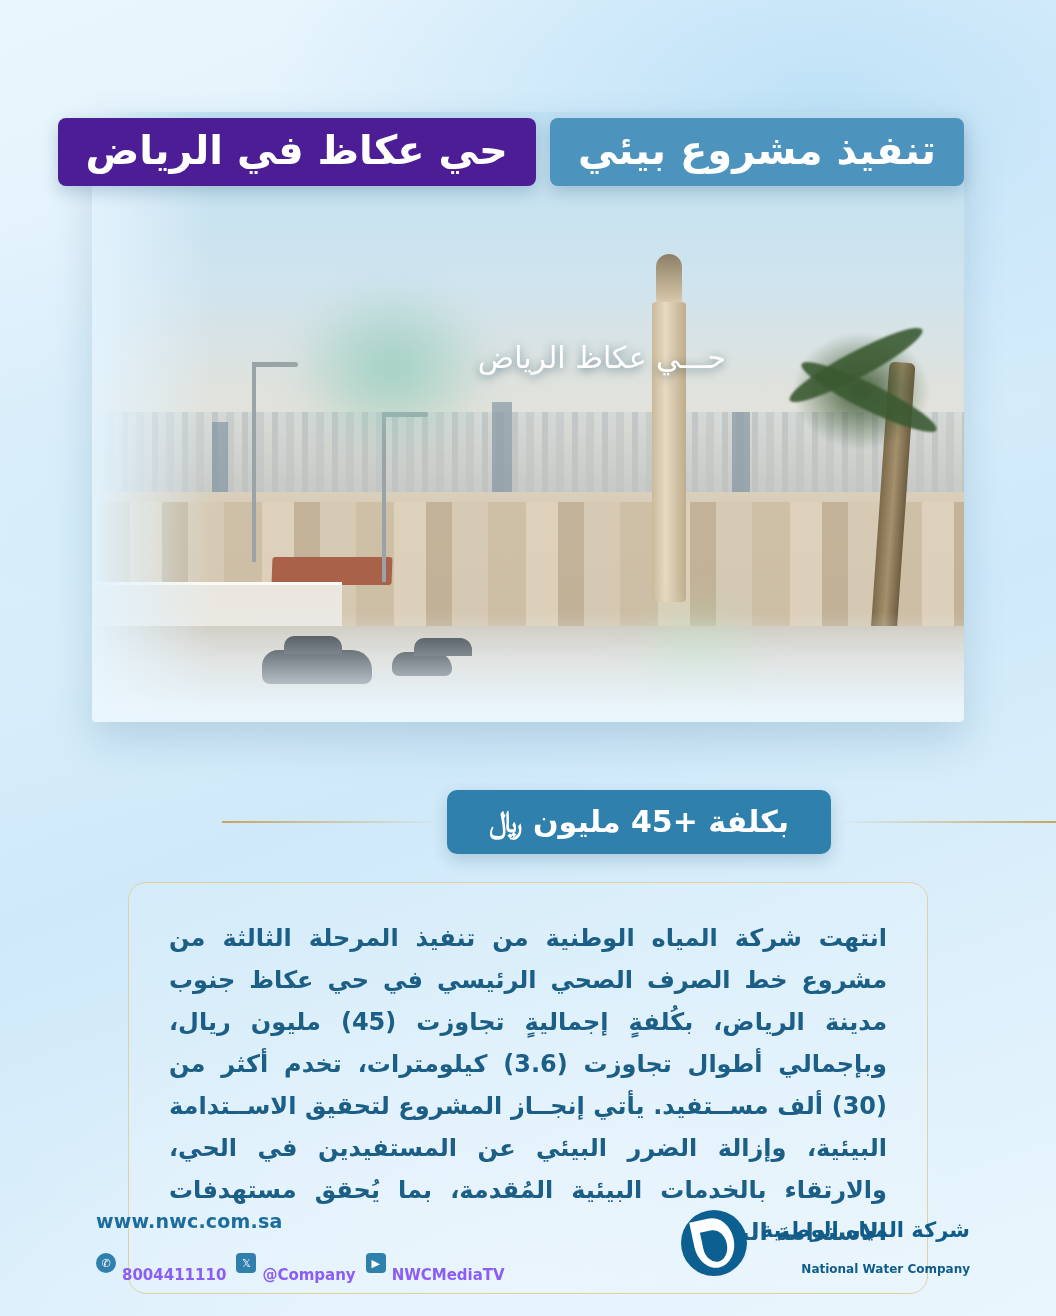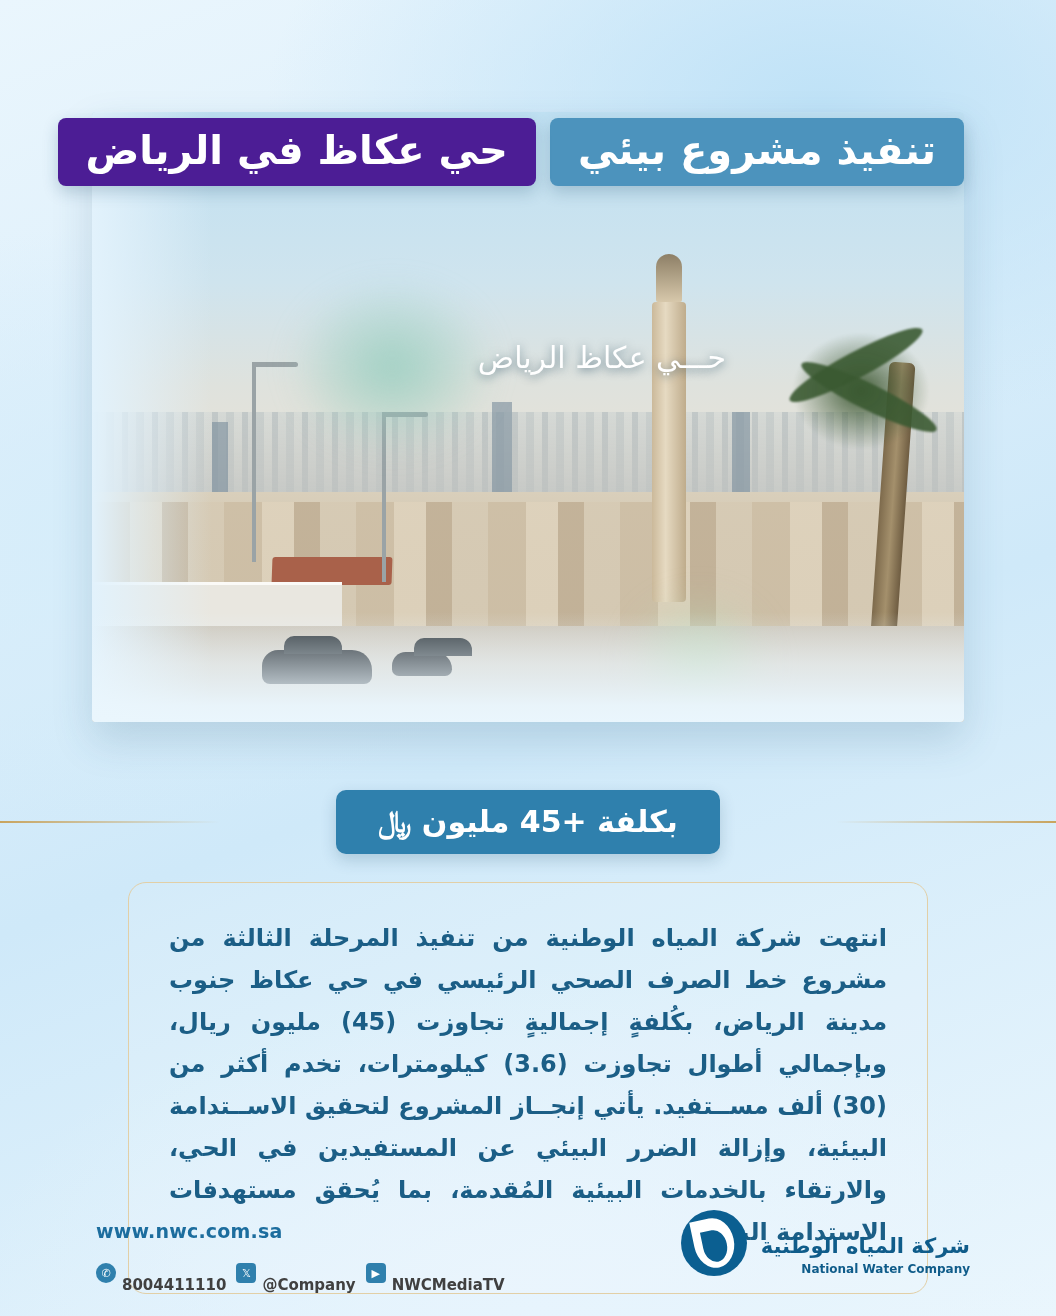--- a/index.html
+++ b/index.html
@@ -248,21 +248,21 @@
     white-space: nowrap;
   }
 
   
   .cost-row {
     position: absolute;
     left: 0; right: 0;
     top: 790px;
     display: flex;
     align-items: center;
-    justify-content: space-between;
+    justify-content: flex-start;
     gap: 5px;
     z-index: 5;
   }
   .cost-line {
     height: 2px;
     width: 220px;
     background: linear-gradient(90deg, rgba(200,164,94,0) 0%, #c9a45e 100%);
   }
   .cost-line.right { background: linear-gradient(90deg, #c9a45e 0%, rgba(200,164,94,0) 100%); }
   .cost-pill {
@@ -298,21 +298,21 @@
   
   .footer {
     position: absolute;
     left: 0; right: 0;
     bottom: 0;
     height: 132px;
   }
   .footer-left {
     position: absolute;
     left: 96px;
-    top: 36px;
+    top: 26px;
     text-align: left;
     direction: ltr;
   }
   .website {
     color: #1c6d9e;
     font-size: 19px;
     font-weight: bold;
     letter-spacing: .2px;
   }
   .social-row {
@@ -327,21 +327,21 @@
   .si-icon {
     width: 20px; height: 20px;
     border-radius: 50%;
     background: #2f80ad;
     color: #fff;
     display: flex; align-items: center; justify-content: center;
     font-size: 11px;
     line-height: 1;
   }
   .si-icon.square { border-radius: 4px; }
-  .si-label { color: #404040; font-weight: 600; margin-top: 24px; }
+  .si-label { color: #8b5cf6; font-weight: 600; margin-top: 24px; }
 
   .footer-right {
     position: absolute;
     right: 86px;
     top: 26px;
     display: flex;
     align-items: flex-end;
     gap: 14px;
     direction: rtl;
   }
@@ -349,21 +349,21 @@
   .brand-ar {
     color: #0f5c8a;
     font-size: 21px;
     font-weight: bold;
     letter-spacing: .5px;
   }
   .brand-en {
     color: #0f5c8a;
     font-size: 12px;
     font-weight: bold;
-    margin-top: 4px;
+    margin-top: 20px;
     direction: ltr;
     text-align: right;
   }
   .logo {
     width: 66px; height: 66px;
     border-radius: 50%;
     background: #0b5f91;
     position: relative;
     overflow: hidden;
     flex: none;

